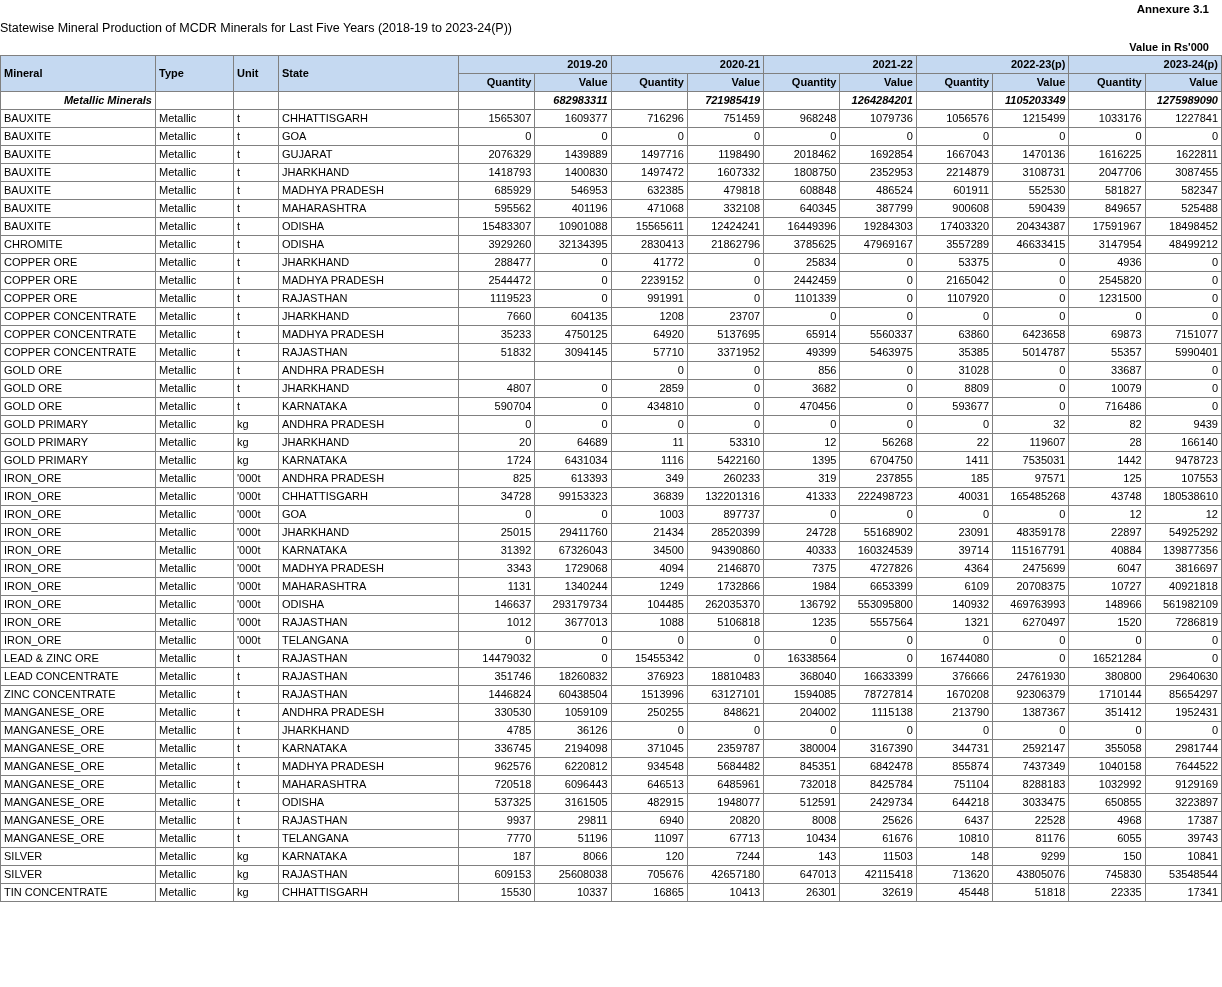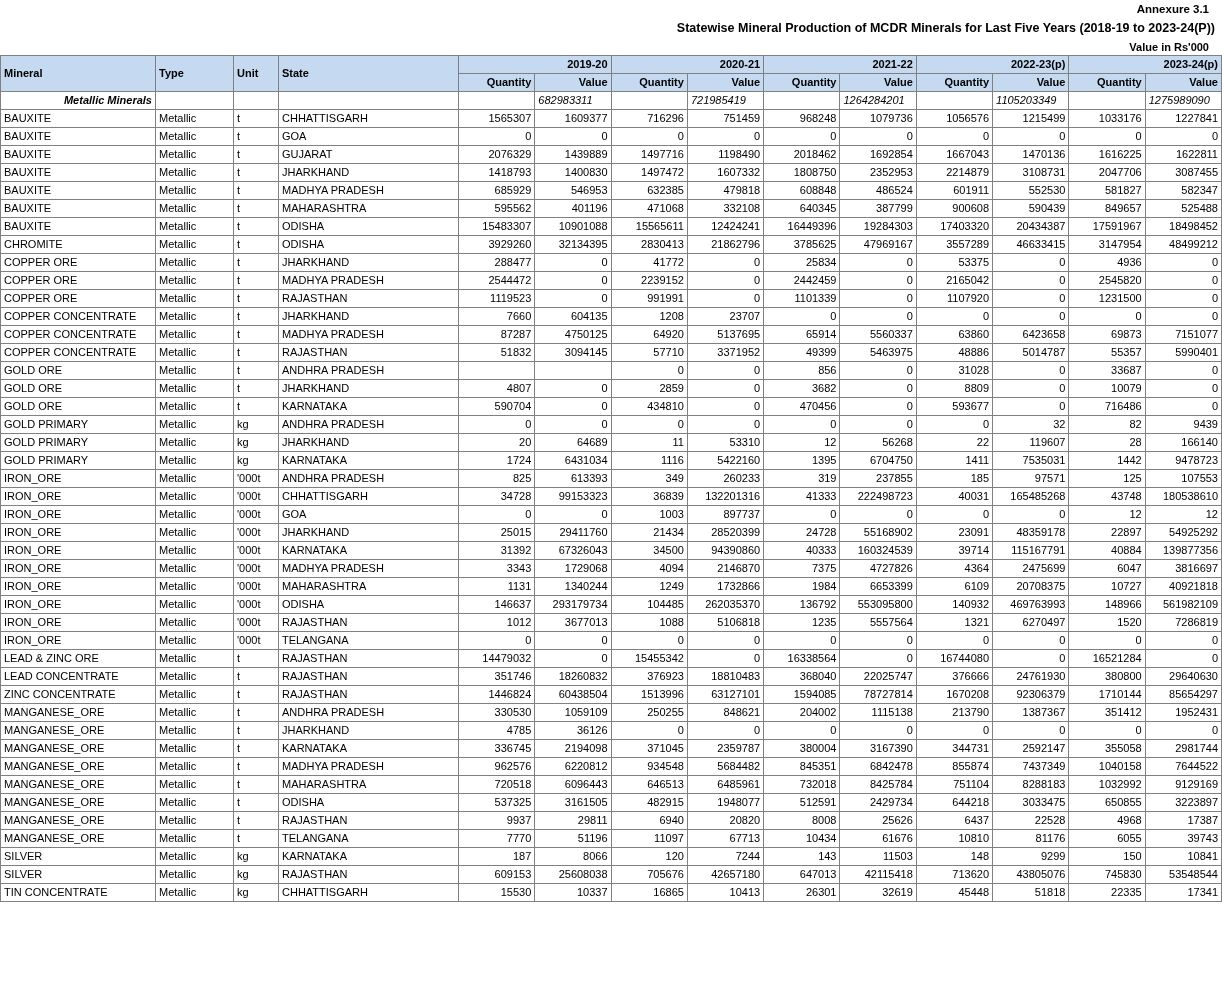--- a/index.html
+++ b/index.html
@@ -21,22 +21,22 @@
     height: 987px;
     box-sizing: border-box;
   }
   .annexure {
     text-align: right;
     font-weight: bold;
     font-size: 11.5px;
     padding: 3px 6px 2px 0;
   }
   .doc-title {
-    text-align: right;
-    font-weight: bold;
+    text-align: left;
+    font-weight: normal;
     font-size: 12.5px;
     padding: 4px 0 6px 0;
   }
   .value-note {
     text-align: right;
     font-weight: bold;
     font-size: 11px;
     padding: 0 6px 2px 8px;
   }
   table.main {
@@ -64,22 +64,22 @@
   .col-unit { width: 45px; text-align: left; }
   .col-state { width: 180px; text-align: left; }
   .col-num { width: 88px; text-align: right; }
   td.num { text-align: right; }
   tr.section td {
     font-weight: bold;
     font-style: italic;
     text-align: right;
   }
   tr.section td.num {
-    text-align: left;
-    font-weight: normal;
+    text-align: right;
+    font-weight: bold;
     font-style: italic;
   }
 </style>
 </head>
 <body>
 
 <div class="page">
 
   <div class="annexure">Annexure 3.1</div>
   <div class="doc-title">Statewise Mineral Production of MCDR Minerals for Last Five Years (2018-19 to 2023-24(P))</div>
@@ -318,21 +318,21 @@
           <td class="col-num num">0</td>
           <td class="col-num num">0</td>
           <td class="col-num num">0</td>
           <td class="col-num num">0</td>
         </tr>
         <tr>
           <td class="col-mineral">COPPER CONCENTRATE</td>
           <td class="col-type">Metallic</td>
           <td class="col-unit">t</td>
           <td class="col-state">MADHYA PRADESH</td>
-          <td class="col-num num">87287</td>
+          <td class="col-num num">35233</td>
           <td class="col-num num">4750125</td>
           <td class="col-num num">64920</td>
           <td class="col-num num">5137695</td>
           <td class="col-num num">65914</td>
           <td class="col-num num">5560337</td>
           <td class="col-num num">63860</td>
           <td class="col-num num">6423658</td>
           <td class="col-num num">69873</td>
           <td class="col-num num">7151077</td>
         </tr>
@@ -340,21 +340,21 @@
           <td class="col-mineral">COPPER CONCENTRATE</td>
           <td class="col-type">Metallic</td>
           <td class="col-unit">t</td>
           <td class="col-state">RAJASTHAN</td>
           <td class="col-num num">51832</td>
           <td class="col-num num">3094145</td>
           <td class="col-num num">57710</td>
           <td class="col-num num">3371952</td>
           <td class="col-num num">49399</td>
           <td class="col-num num">5463975</td>
-          <td class="col-num num">48886</td>
+          <td class="col-num num">35385</td>
           <td class="col-num num">5014787</td>
           <td class="col-num num">55357</td>
           <td class="col-num num">5990401</td>
         </tr>
         <tr>
           <td class="col-mineral">GOLD ORE</td>
           <td class="col-type">Metallic</td>
           <td class="col-unit">t</td>
           <td class="col-state">ANDHRA PRADESH</td>
           <td class="col-num num"></td>
@@ -627,21 +627,21 @@
         <tr>
           <td class="col-mineral">LEAD CONCENTRATE</td>
           <td class="col-type">Metallic</td>
           <td class="col-unit">t</td>
           <td class="col-state">RAJASTHAN</td>
           <td class="col-num num">351746</td>
           <td class="col-num num">18260832</td>
           <td class="col-num num">376923</td>
           <td class="col-num num">18810483</td>
           <td class="col-num num">368040</td>
-          <td class="col-num num">22025747</td>
+          <td class="col-num num">16633399</td>
           <td class="col-num num">376666</td>
           <td class="col-num num">24761930</td>
           <td class="col-num num">380800</td>
           <td class="col-num num">29640630</td>
         </tr>
         <tr>
           <td class="col-mineral">ZINC CONCENTRATE</td>
           <td class="col-type">Metallic</td>
           <td class="col-unit">t</td>
           <td class="col-state">RAJASTHAN</td>

